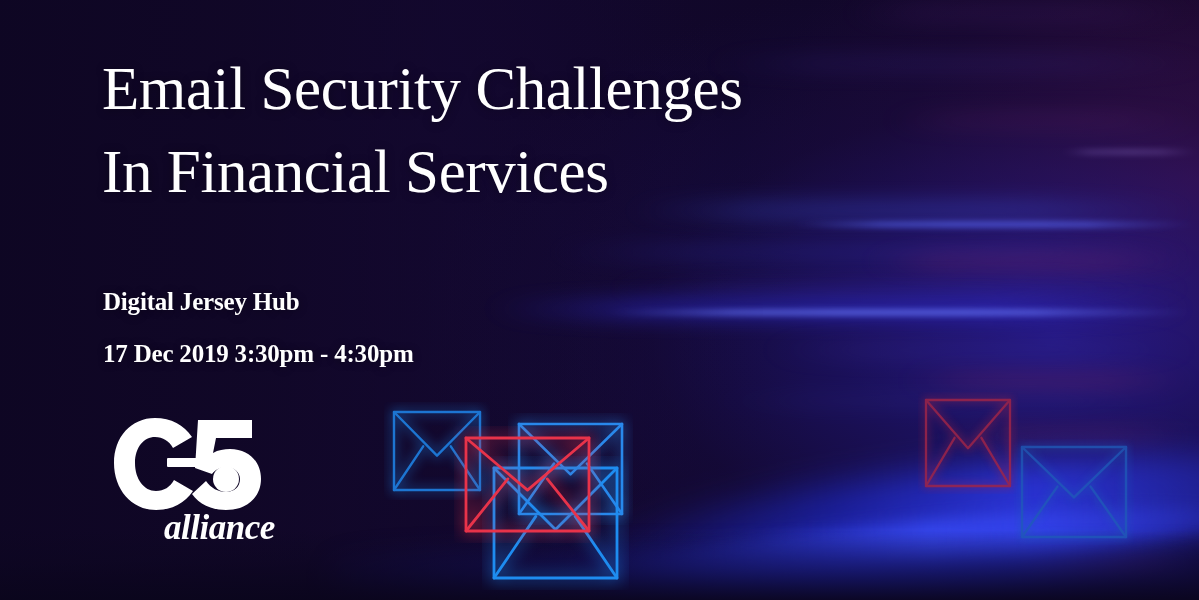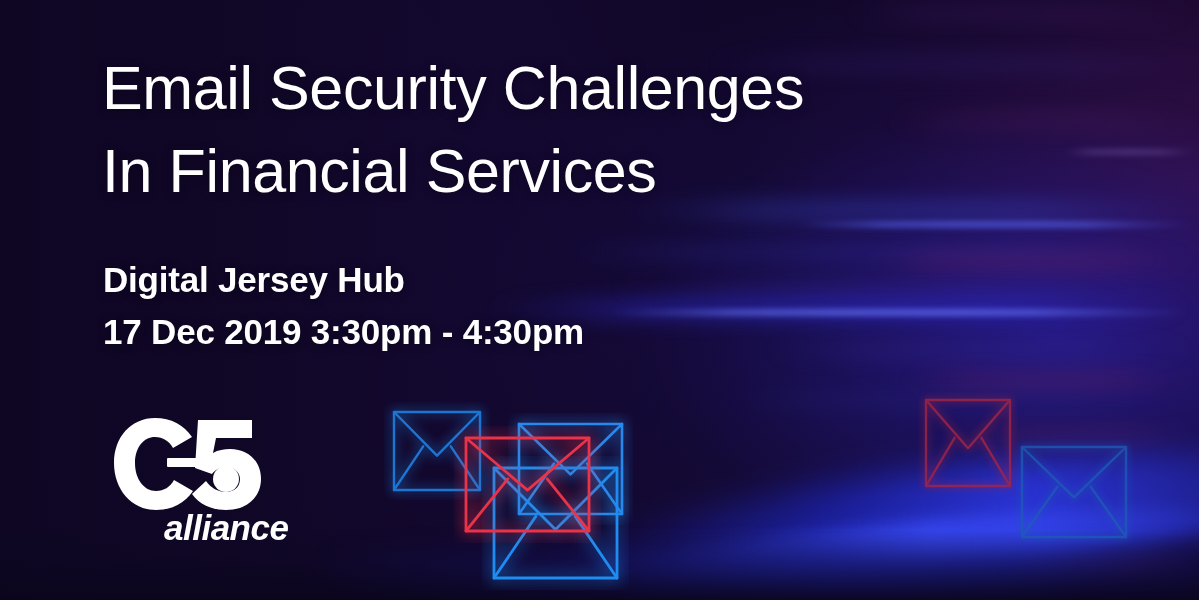--- a/index.html
+++ b/index.html
@@ -5,21 +5,21 @@
   html, body {
     margin: 0;
     padding: 0;
     background: #000;
   }
   #banner {
     position: relative;
     width: 1199px;
     height: 600px;
     overflow: hidden;
-    font-family: Liberation Sans, sans-serif;
+    font-family: Liberation Serif, serif;
     background: #150B35;
   }
 
   
   .bg-base {
     position: absolute; inset: 0;
     background:
       radial-gradient(ellipse 900px 520px at 88% 56%, rgba(40,30,160,0.75) 0%, rgba(25,14,80,0.35) 45%, rgba(0,0,0,0) 72%),
       radial-gradient(ellipse 620px 420px at 100% 30%, rgba(120,25,95,0.42) 0%, rgba(60,12,60,0.18) 50%, rgba(0,0,0,0) 75%),
       radial-gradient(ellipse 700px 600px at 4% 40%, #17093a 0%, #140832 55%, #110729 100%),
@@ -79,23 +79,23 @@
     color: #ffffff;
     font-size: 61px;
     line-height: 83px;
     font-weight: 300;
     letter-spacing: -0.4px;
     white-space: pre-line;
     text-shadow: 0 1px 10px rgba(0,0,0,0.35);
   }
   .subtitle {
     position: absolute;
-    left: 103px; top: 254px;
+    left: 103px; top: 276px;
     color: #ffffff;
-    font-size: 35px;
+    font-size: 25px;
     line-height: 52px;
     font-weight: bold;
     letter-spacing: -0.2px;
     white-space: pre-line;
     text-shadow: 0 1px 9px rgba(0,0,0,0.4);
   }
 
   
   .logo {
     position: absolute;

